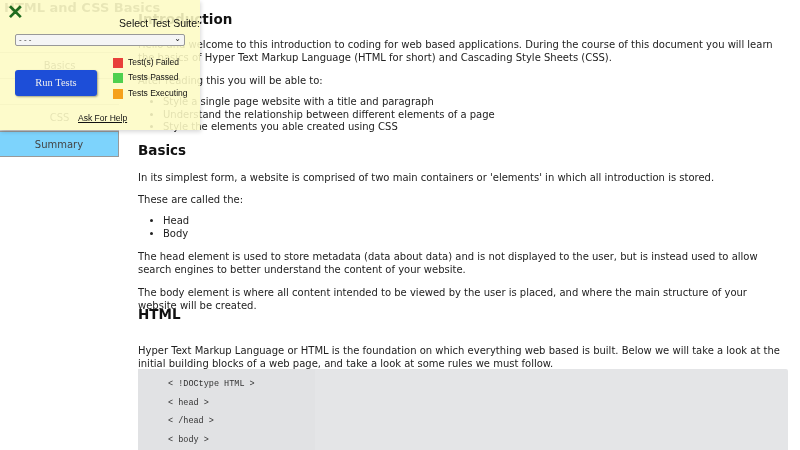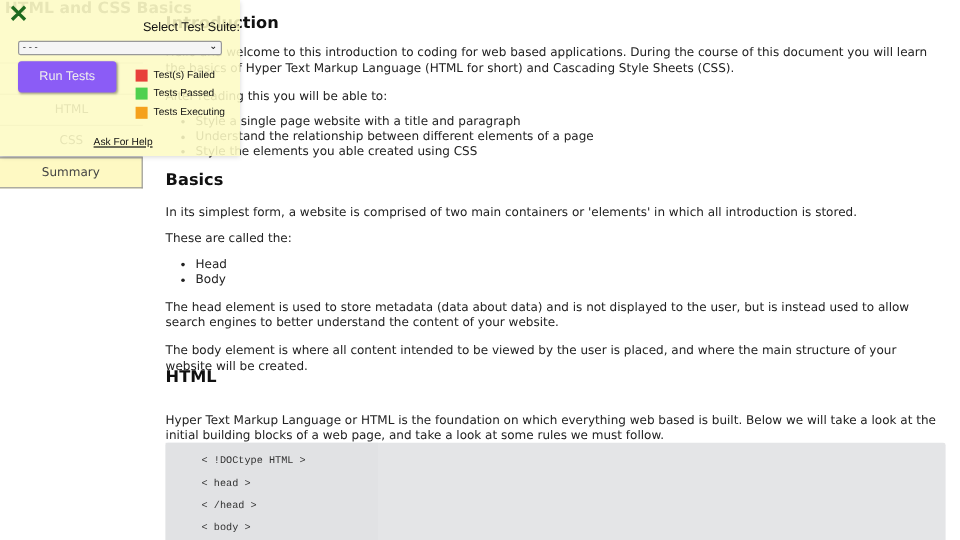--- a/index.html
+++ b/index.html
@@ -19,21 +19,21 @@
       position: absolute; left: 4px; top: 0px;
       font-size: 13px; font-weight: bold; color: #555;
       white-space: nowrap;
     }
     .nav-item {
       position: absolute; left: 0; width: 119px; height: 26px;
       font-size: 10px; color: #444; text-align: center; line-height: 26px;
       border-bottom: 1px solid #ccc;
     }
     .nav-item.boxed {
-      border: 1px solid #999; border-left: none; background: #fef9c3;
+      border: 1px solid #999; border-left: none; background: #7dd3fc;
     }
     
     .main {
       position: absolute; left: 138px; top: 0; width: 652px;
       font-size: 10px; line-height: 13px; color: #222;
     }
     .main h2 {
       font-size: 13.5px; font-weight: bold; margin: 0; position: absolute; left: 0;
       color: #111;
     }
@@ -77,21 +77,21 @@
     }
     .suite-select .chev {
       position: absolute; right: 3px; top: -1px; font-size: 8px; color: #222;
     }
     .btn {
       position: absolute; left: 15px; width: 82px; height: 26px;
       border-radius: 3px; color: #fff; font-size: 10.5px; text-align: center;
       line-height: 26px; cursor: pointer;
       box-shadow: 1px 1px 2px rgba(0,0,0,0.35);
     }
-    .btn-run { top: 51px; background: #8b5cf6; color: #eee; }
+    .btn-run { top: 70px; background: #1d4ed8; color: #eee; font-family: Liberation Serif, serif; }
     .btn-tests { top: 83px; background: #a3a291; color: #f6f6f6; }
     .legend-row { position: absolute; left: 113px; height: 11px; font-size: 8.5px; color: #111; line-height: 11px; white-space: nowrap; }
     .legend-row .swatch { display: inline-block; width: 10px; height: 10px; vertical-align: middle; margin-right: 5px; }
     .help-link {
       position: absolute; left: 78px; top: 113px; font-size: 8.5px; color: #111;
       text-decoration: underline; cursor: pointer;
     }
   </style>
 </head>
 <body>

